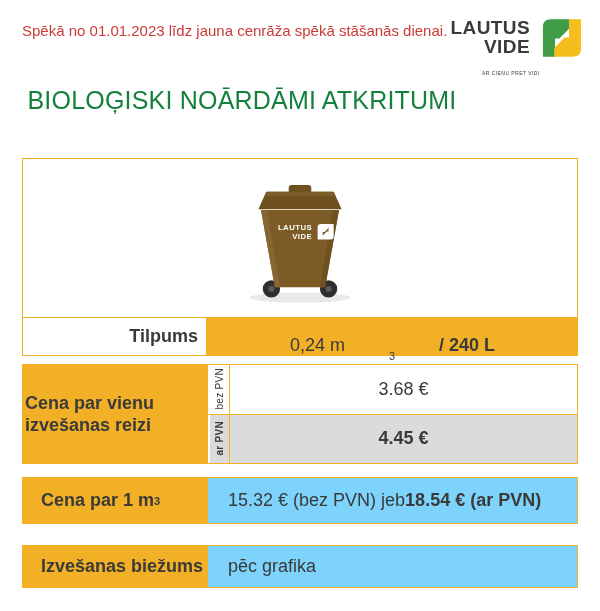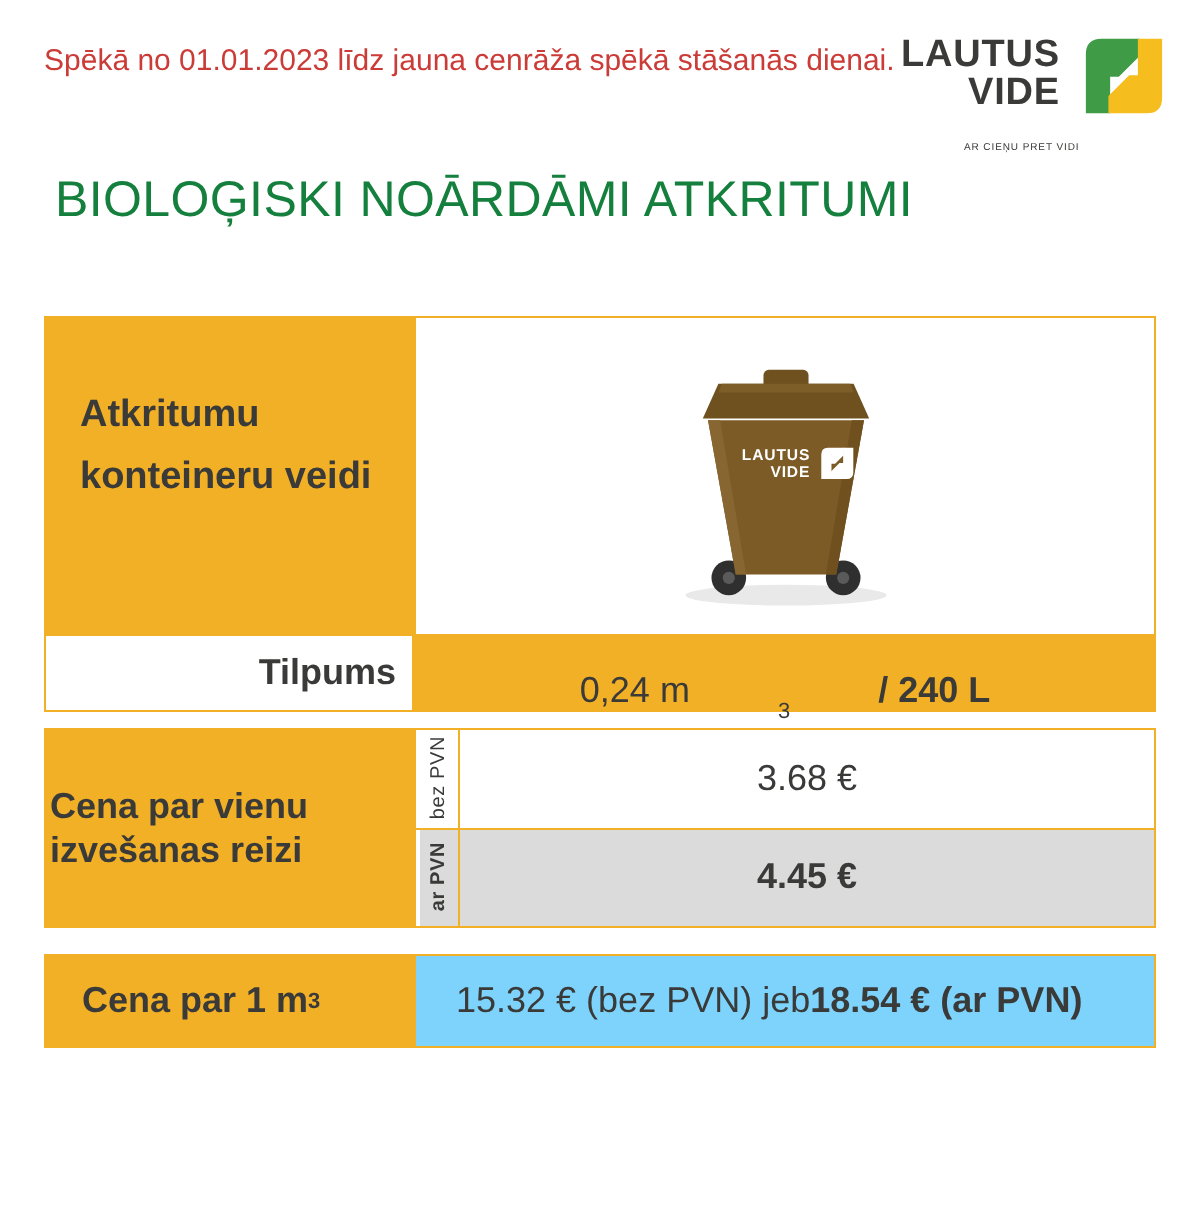--- a/index.html
+++ b/index.html
@@ -110,21 +110,20 @@
       </div>
     </div>
     <div class="logo-tagline">AR CIEŅU PRET VIDI</div>
   </div>
 
   <div class="title">BIOLOĢISKI NOĀRDĀMI ATKRITUMI</div>
 
   <div class="tbl">
 
     <div class="rowA">
-      <div class="rowA-label yellow">Atkritumu konteineru veidi</div>
       <div class="rowA-bin">
         <svg width="130" height="148" viewBox="0 0 150 150">
 
           <ellipse cx="75" cy="138" rx="58" ry="6" fill="#E9E9E9"></ellipse>
 
           <circle cx="42" cy="128" r="10" fill="#2F2F2F"></circle>
           <circle cx="42" cy="128" r="3.5" fill="#5A5A5A"></circle>
           <circle cx="108" cy="128" r="10" fill="#2F2F2F"></circle>
           <circle cx="108" cy="128" r="3.5" fill="#5A5A5A"></circle>
 
@@ -178,15 +177,19 @@
       <div class="blockC-label yellow">
         <span>Cena par 1 m</span>
           <sup>3</sup>
       </div>
       <div class="blockC-value">
         <span>15.32 € (bez PVN) jeb </span>
           <span class="b">18.54 € (ar PVN)</span>
       </div>
     </div>
 
+    <div class="blockD">
+      <div class="blockD-label yellow">Izvešanas biežums</div>
+      <div class="blockD-value">pēc grafika</div>
+    </div>
 
   </div>
 </div>
 
 </body></html>

